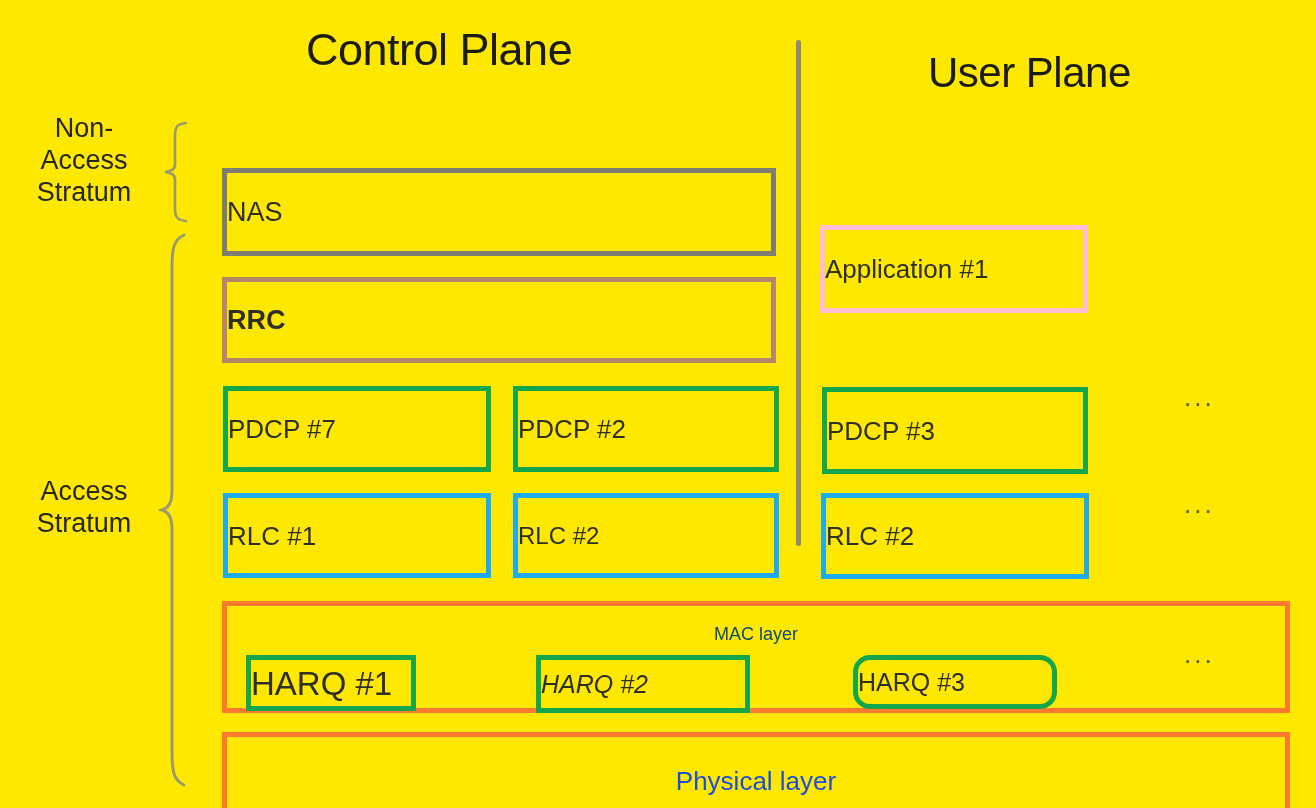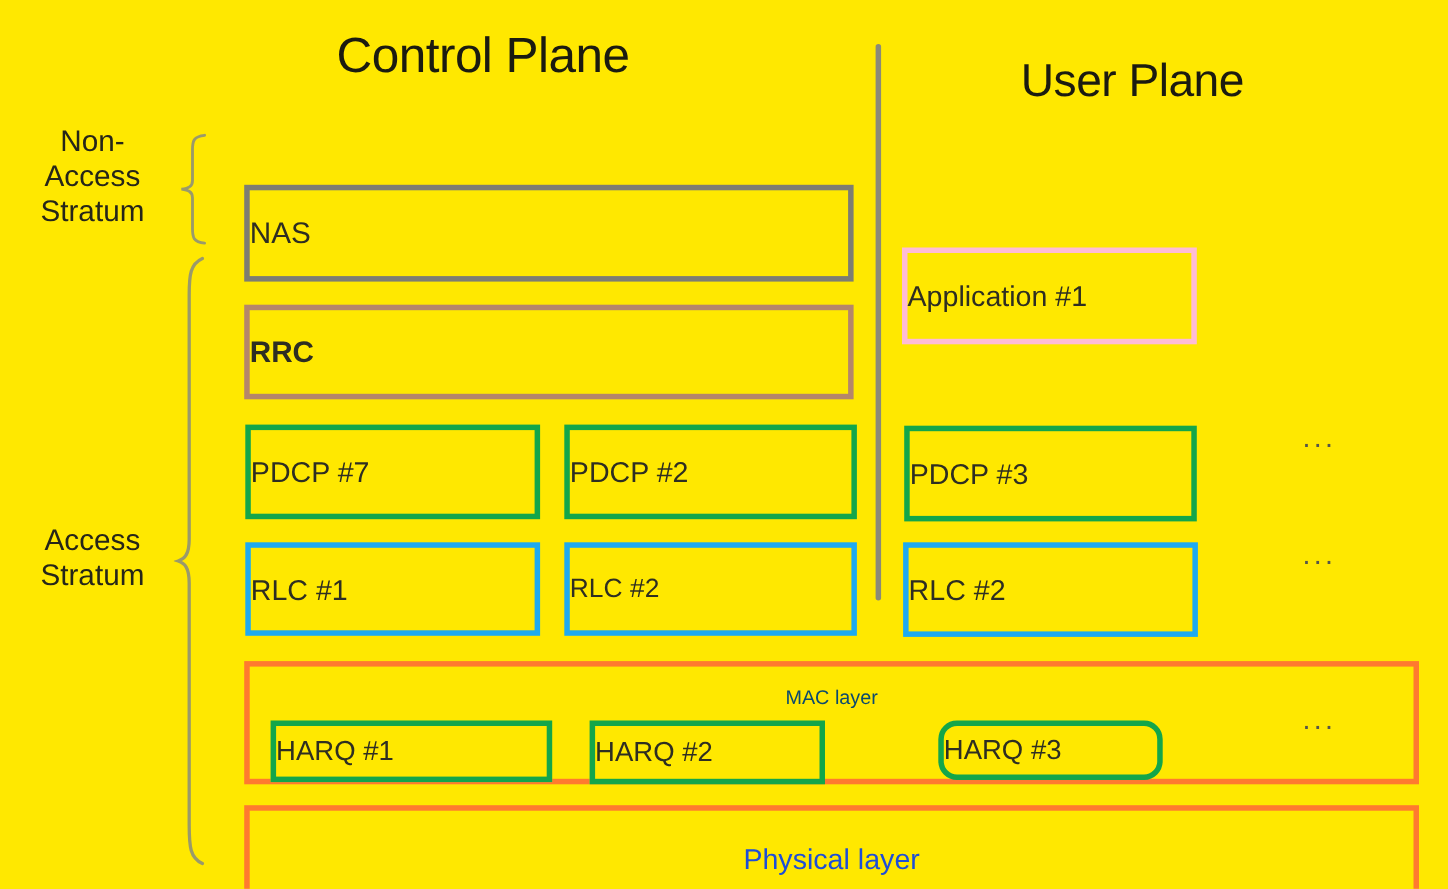--- a/index.html
+++ b/index.html
@@ -79,22 +79,22 @@
   #box-phy{
     left:222px;top:692px;width:1068px;height:93px;
     display:block;
   }
   #box-phy .phy-label{
     position:absolute;left:0;right:0;top:29px;
     text-align:center;font-size:26px;color:#1d4ed8;
   }
 
   
-  #box-harq1{left:246px;top:615px;width:256px;height:56px;font-size:25px;}
-  #box-harq2{left:536px;top:615px;width:214px;height:58px;font-size:25px;}
+  #box-harq1{left:246px;top:615px;width:170px;height:56px;font-size:33px;}
+  #box-harq2{left:536px;top:615px;width:214px;height:58px;font-size:25px;font-style:italic;}
   #box-harq3{left:853px;top:615px;width:204px;height:54px;font-size:25px;border-radius:17px;}
   .harq{z-index:5;}
 
   
   .ellipsis{
     position:absolute;
     font-size:26px;
     color:#55554a;
     letter-spacing:3px;
     line-height:1;

